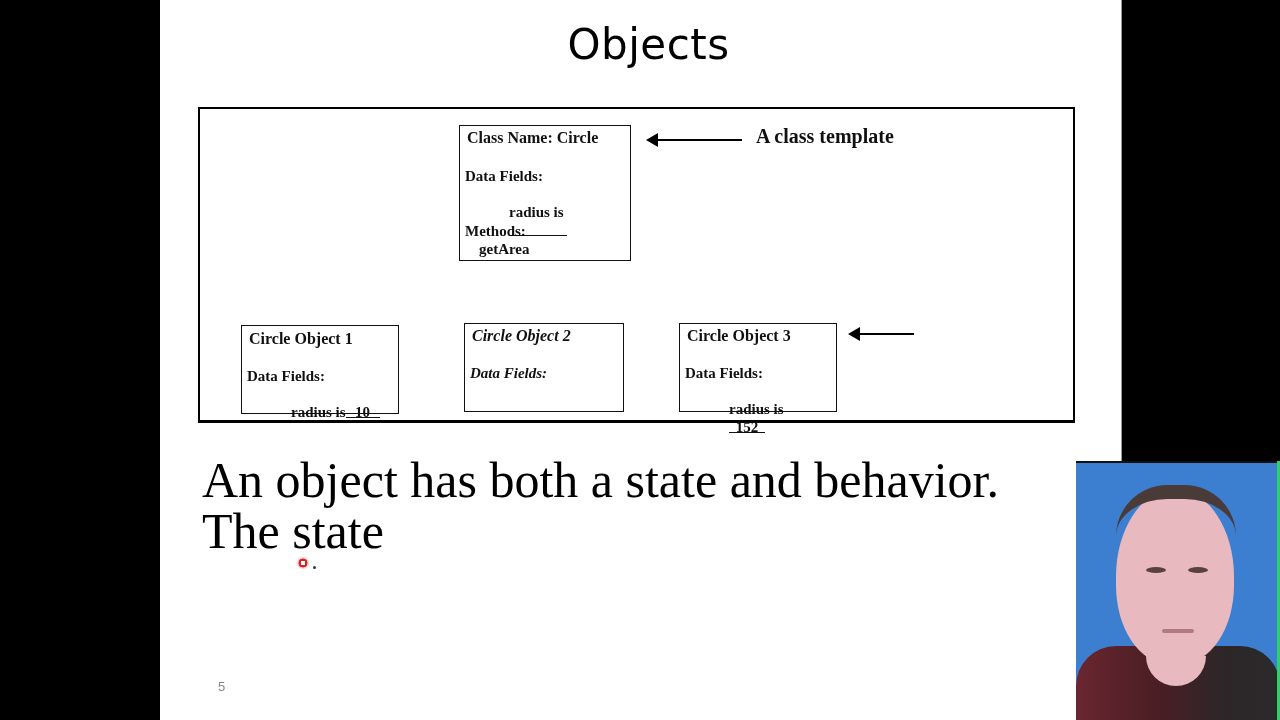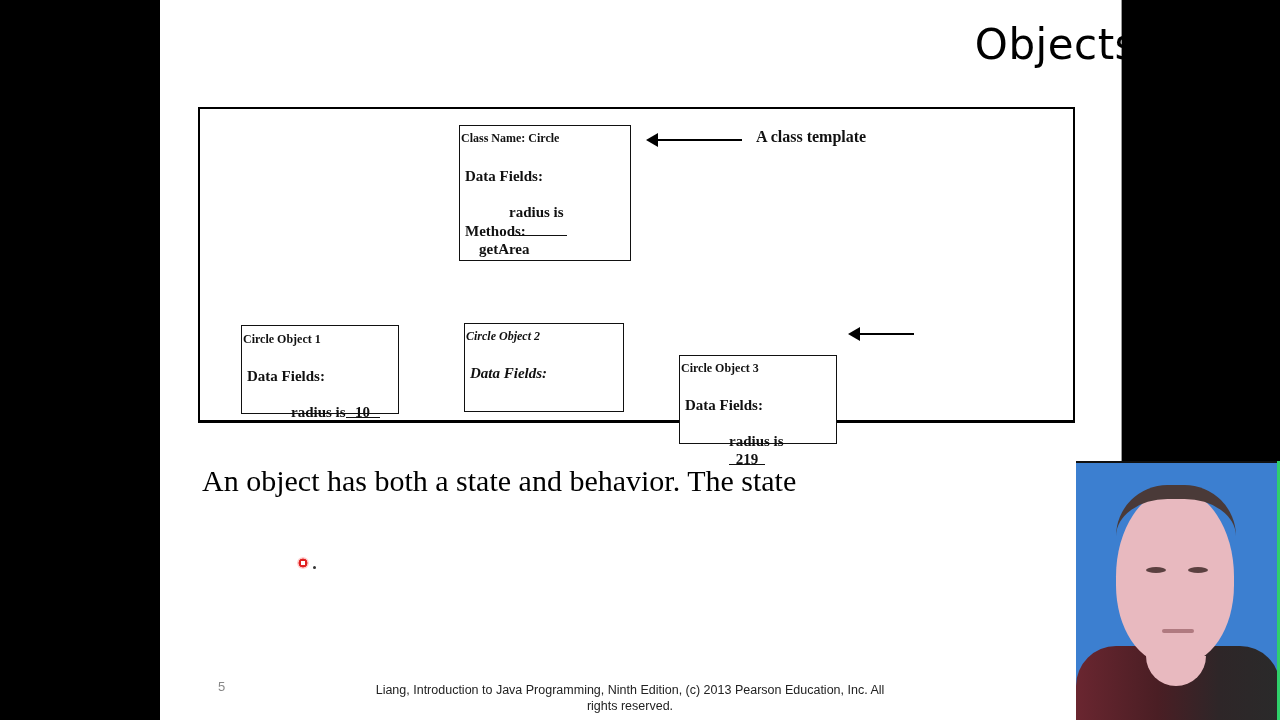--- a/index.html
+++ b/index.html
@@ -6,52 +6,52 @@
     body {
       width: 1280px; height: 720px; overflow: hidden;
       background: #000000; position: relative;
       font-family: "Liberation Serif", serif;
     }
     .slide {
       position: absolute; left: 160px; top: 0; width: 961px; height: 720px;
       background: #ffffff; border-right: 1px solid #9a9a9a;
     }
     .title {
-      position: absolute; left: 0; top: 20px; width: 977px; text-align: right;
+      position: absolute; left: 0; top: 20px; width: 977px; text-align: center;
       font-family: "DejaVu Sans", sans-serif; font-size: 42px; color: #000;
       letter-spacing: 0.5px;
     }
     .diagram {
       position: absolute; left: 38px; top: 107px; width: 873px; height: 311px;
       border: 2px solid #000; border-bottom-width: 3px; box-sizing: content-box;
       background: #fff;
     }
     .box {
       position: absolute; border: 1.5px solid #111; background: #fff;
       font-family: "Liberation Serif", serif; font-weight: bold; font-size: 15px;
       color: #111; line-height: 18px;
     }
-    .box .hdr { position: absolute; left: 1px; top: 3px; font-size: 12px; }
+    .box .hdr { position: absolute; left: 7px; top: 3px; font-size: 16px; }
     .box .line { position: absolute; left: 5px; white-space: pre; }
     .box .indent { left: 19px; }
     .blank { display: inline-block; border-bottom: 1.5px solid #111; height: 14px; vertical-align: baseline; text-align: center; }
     .arrow {
       position: absolute; height: 2px; background: #000;
     }
     .arrow::before {
       content: ""; position: absolute; left: -2px; top: -6px;
       border-right: 12px solid #000; border-top: 7px solid transparent; border-bottom: 7px solid transparent;
     }
     .label {
       position: absolute; font-family: "Liberation Serif", serif; font-weight: bold;
-      font-size: 16px; color: #111; line-height: 19px;
+      font-size: 20px; color: #111; line-height: 19px;
     }
     .body-text {
       position: absolute; left: 42px; top: 455px; width: 860px;
-      font-family: "Liberation Serif", serif; font-size: 30px; line-height: 51px; color: #000;
+      font-family: "Liberation Serif", serif; font-size: 50px; line-height: 51px; color: #000;
     }
     .slide-num {
       position: absolute; left: 58px; top: 679px; font-family: "Liberation Sans", sans-serif;
       font-size: 13px; color: #888;
     }
     .footer {
       position: absolute; left: 190px; top: 682px; width: 560px; text-align: center;
       font-family: "Liberation Sans", sans-serif; font-size: 12.5px; line-height: 16px; color: #222;
     }
     .cursor {
@@ -115,41 +115,37 @@
       <div class="line indent" style="top:59px;">
         <span>radius is</span><span class="blank" style="width:34px;">10</span>
       </div>
     </div>
 
     <div class="box" style="left:264px; top:214px; width:158px; height:87px;font-style:italic;">
       <div class="hdr" style="top:3px;">Circle Object 2</div>
       <div class="line" style="top:40px;">Data Fields:</div>
     </div>
 
-    <div class="box" style="left:479px; top:214px; width:156px; height:87px;margin-top:32px;">
+    <div class="box" style="left:479px; top:214px; width:156px; height:87px;">
       <div class="hdr" style="top:3px;">Circle Object 3</div>
       <div class="line" style="top:40px;">Data Fields:</div>
       <div class="line indent" style="top:58px;">
         <span>radius is</span>
-        <span class="blank" style="width:36px;">219</span>
+        <span class="blank" style="width:36px;">152</span>
       </div>
     </div>
 
     <div class="arrow" style="left:650px; top:224px; width:64px;"></div>
   </div>
 
   <div class="body-text">
     <div>An object has both a state and behavior. The state</div>
   </div>
 
   <div class="slide-num">5</div>
-  <div class="footer">
-    <div>Liang, Introduction to Java Programming, Ninth Edition, (c) 2013 Pearson Education, Inc. All</div>
-    <div>rights reserved.</div>
-  </div>
 </div>
 
 <div class="cursor"></div>
 <div class="cursor-dot"></div>
 
 <div class="webcam">
   <div class="topbar"></div>
   <div class="jacket"></div>
   <div class="collar"></div>
   <div class="head"></div>

